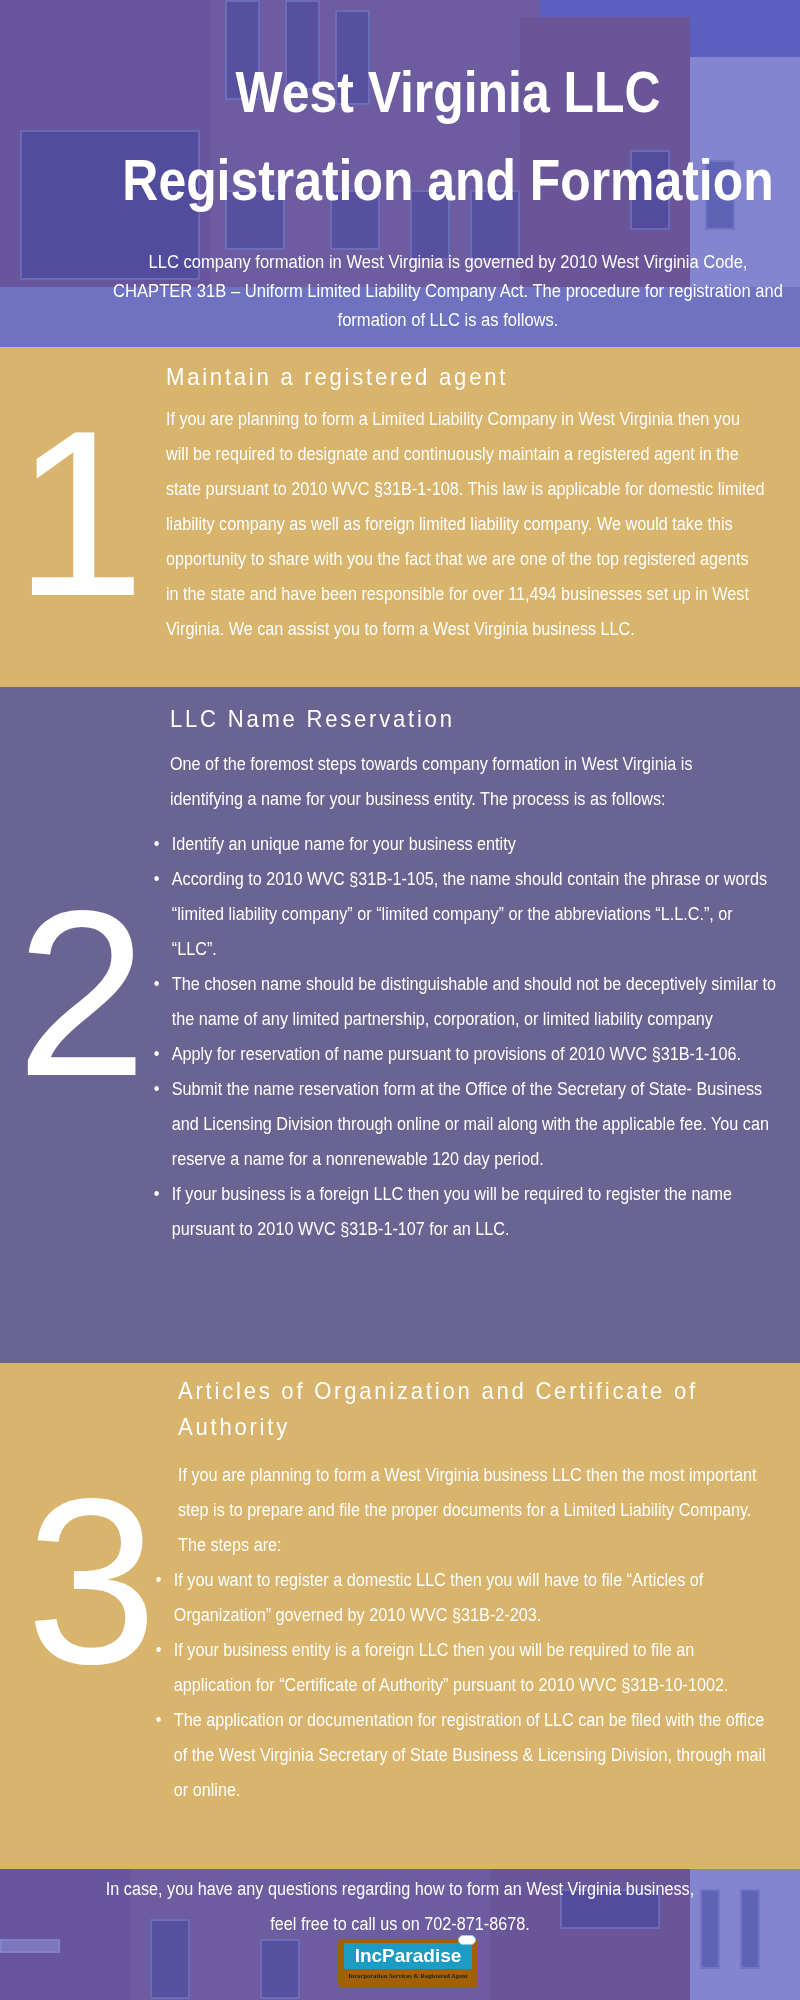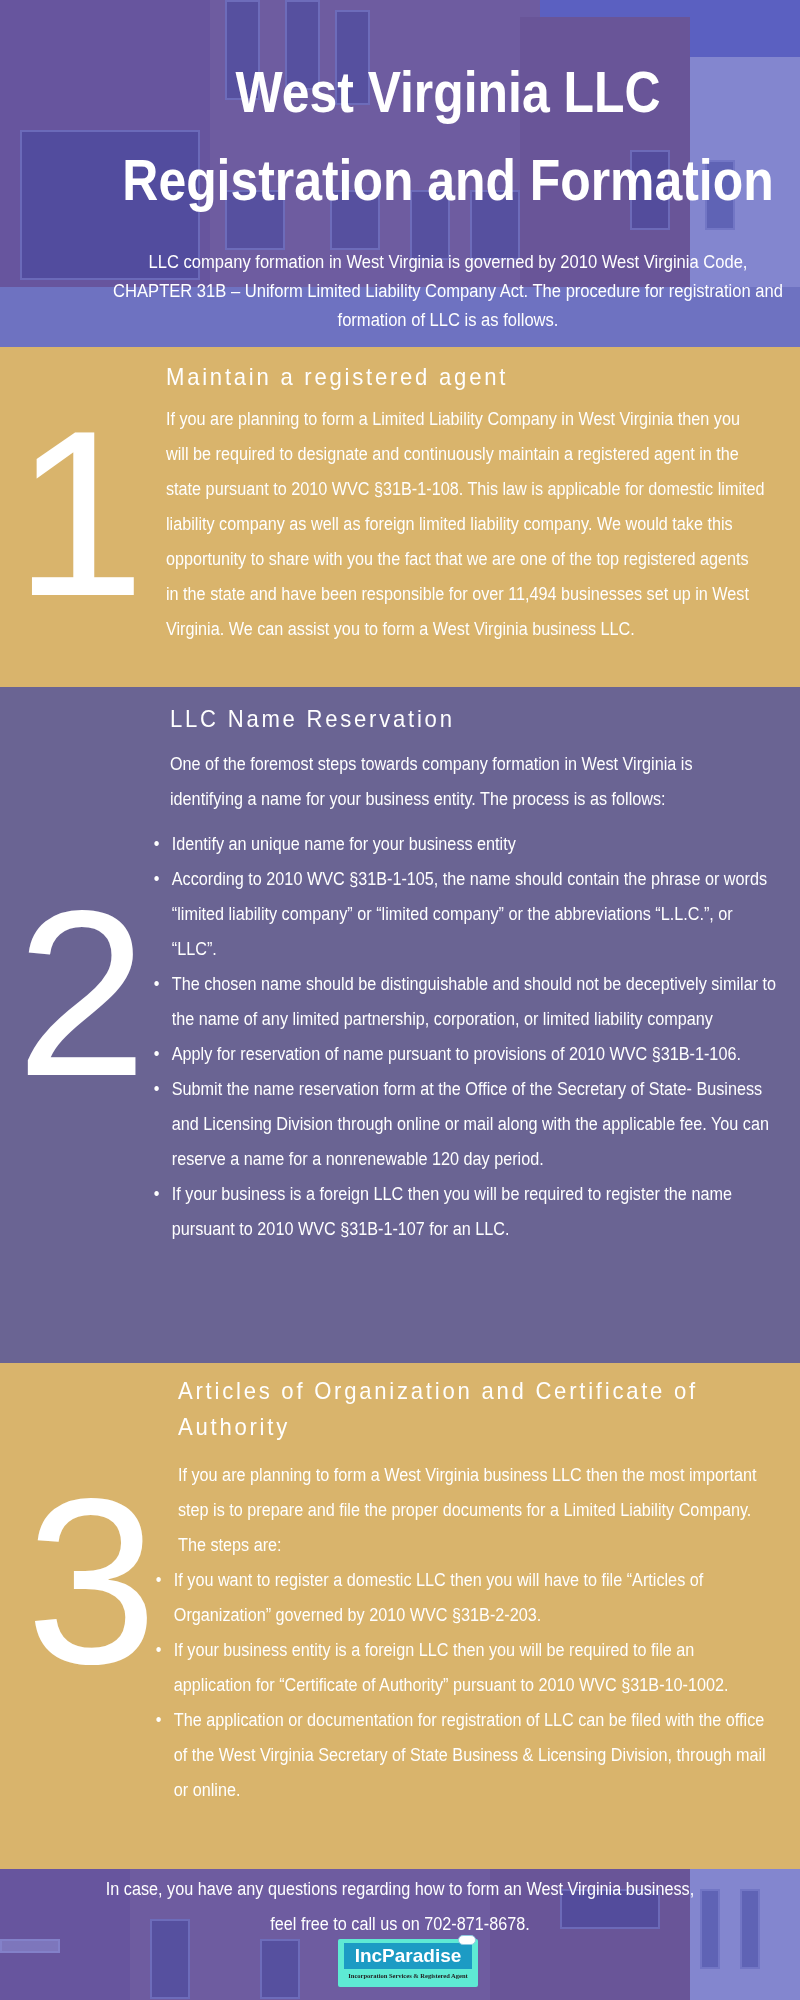--- a/index.html
+++ b/index.html
@@ -53,21 +53,21 @@
       transform: scaleX(0.9); transform-origin: left; }
     ul.bullets li { position: relative; padding-left: 22px; }
     ul.bullets li::before { content: "•"; position: absolute; left: 2px; top: 0; }
 
     .cta {
       position: absolute; top: 1872px; left: 60px; width: 680px; text-align: center;
       font-size: 18px; line-height: 35px; transform: scaleX(0.9); transform-origin: center;
     }
     .logo {
       position: absolute; top: 1939px; left: 338px; width: 140px; height: 48px;
-      background: #5eead4; border-radius: 2px; text-align: center;
+      background: #a16207; border-radius: 2px; text-align: center;
     }
     .logo-main {
       display: block; margin: 4px auto 0; width: 128px; height: 26px;
       background: #1c9bc4; color: #fff; font-weight: bold; font-size: 19px; line-height: 26px;
       letter-spacing: 0px;
     }
     .logo-sub { display: block; color: #222; font-family: "Liberation Serif", serif; font-size: 6.5px; line-height: 13px; font-weight: bold; }
     .logo-cloud { position: absolute; top: -4px; right: 2px; width: 18px; height: 10px; background: #fff; border: 1px solid #8fc9e0; border-radius: 8px; }
   </style>
 </head>

